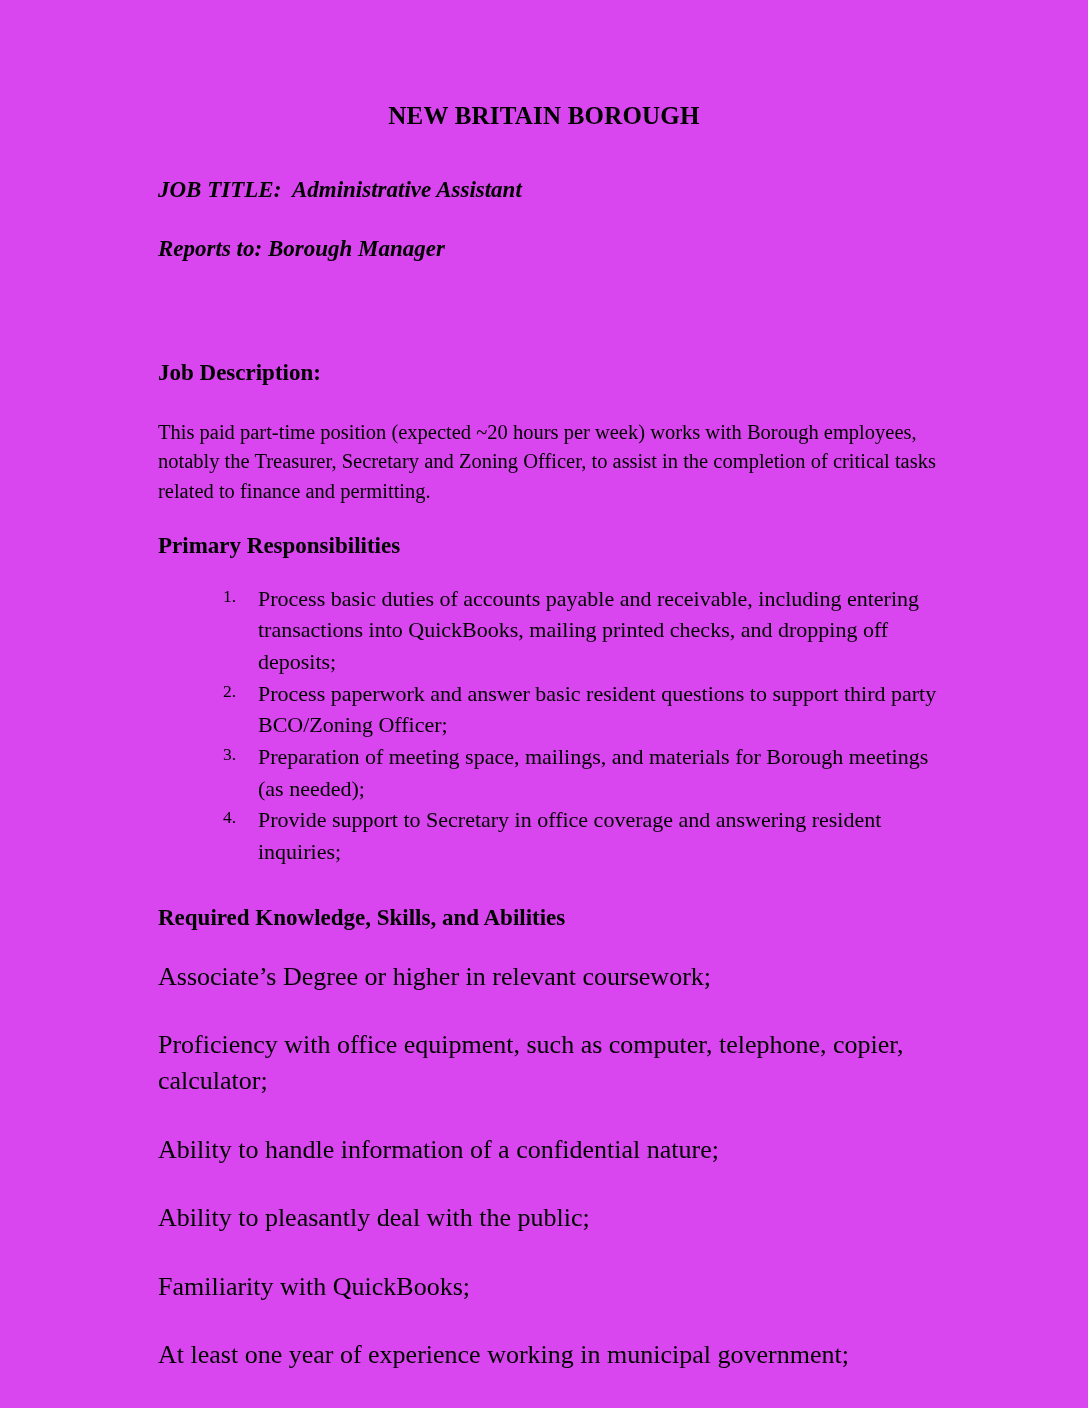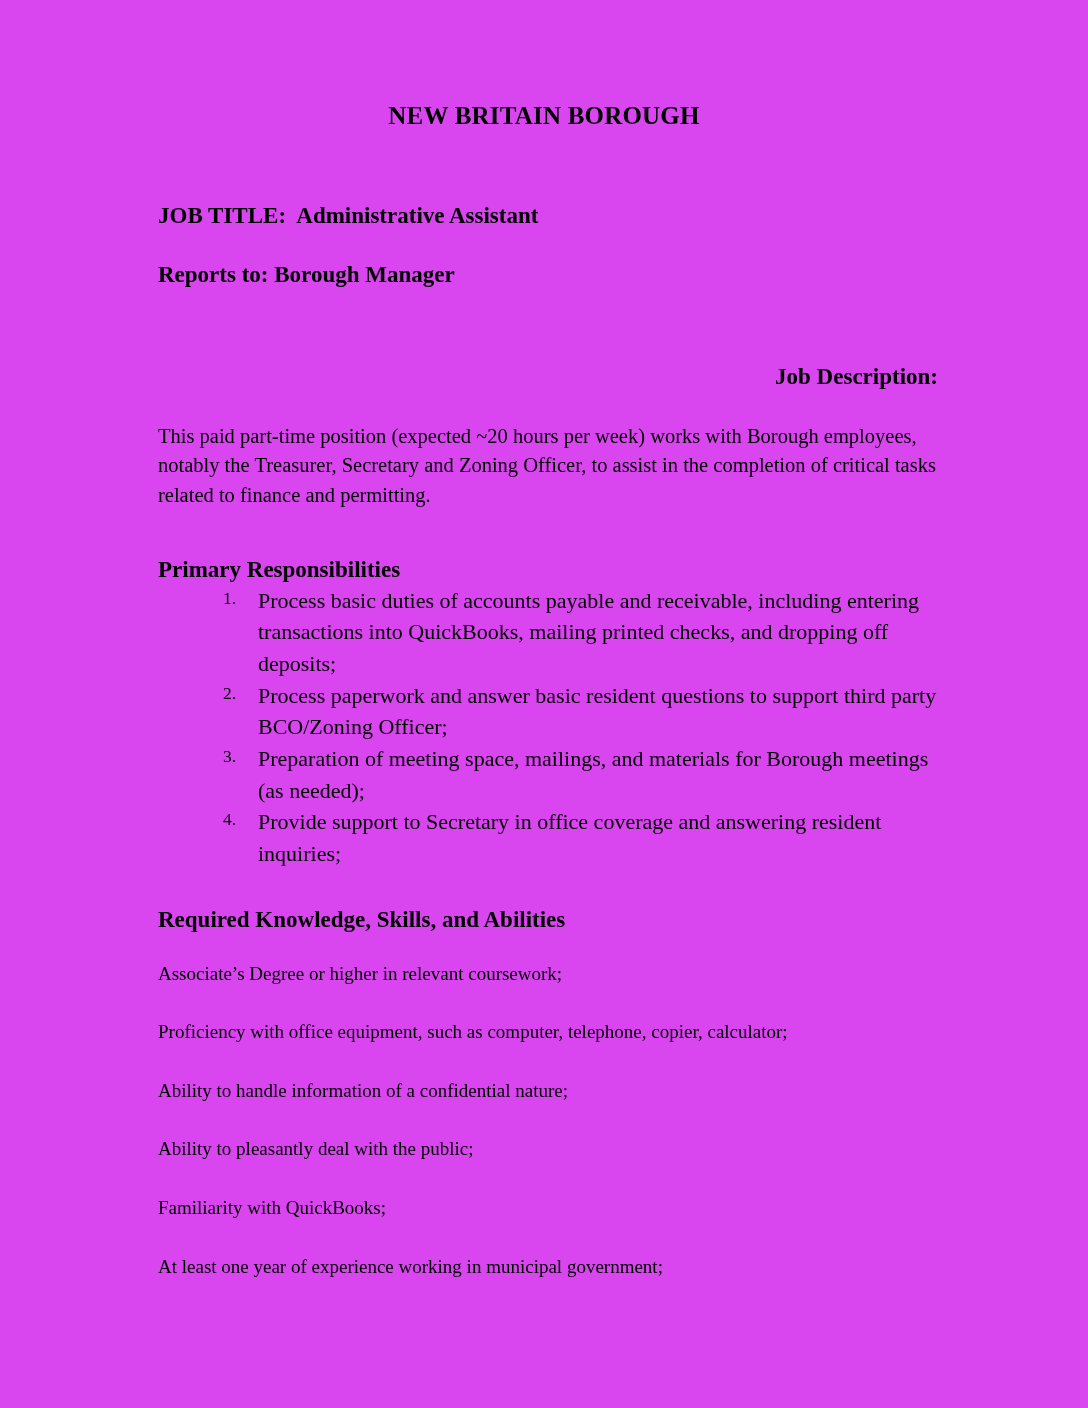--- a/index.html
+++ b/index.html
@@ -30,50 +30,51 @@
     letter-spacing: 0.2px;
     margin: 0;
     padding-top: 101px;
     line-height: 1.2;
   }
   .content {
     margin-left: 158px;
     margin-right: 150px;
   }
   .header-block {
-    margin-top: 70px;
+    margin-top: 44px;
+    font-style: italic;
   }
   .header-line {
     font-weight: bold;
     font-size: 23px;
     line-height: 1.3;
     margin: 0 0 29px 0;
     white-space: pre;
   }
   .section-heading {
     font-weight: bold;
     font-size: 23px;
     line-height: 1.3;
     margin: 0;
   }
   .job-desc-heading {
-    margin-top: 72px;
+    margin-top: 94px;
     margin-bottom: 30px;
-    text-align: right;
   }
   .body-text {
     font-size: 20.5px;
     line-height: 1.45;
     margin: 0;
     text-align: left;
   }
   .intro-para {
-    margin-bottom: 44px;
+    margin-bottom: 24px;
   }
   .resp-heading {
+    margin-bottom: 22px;
   }
   ol.resp-list {
     margin: 0;
     padding: 0;
     list-style: none;
     counter-reset: respitem;
   }
   ol.resp-list > li {
     position: relative;
     counter-increment: respitem;
@@ -90,21 +91,21 @@
     top: 1px;
     width: 44px;
     text-align: right;
     font-size: 17.5px;
   }
   .kas-heading {
     margin-top: 35px;
     margin-bottom: 26px;
   }
   .skill-line {
-    font-size: 19px;
+    font-size: 26px;
     line-height: 1.4;
     margin: 0 0 32px 0;
   }
   .pref-heading {
     margin-top: 38px;
     margin-bottom: 26px;
   }
 </style>
 </head>
 <body>

